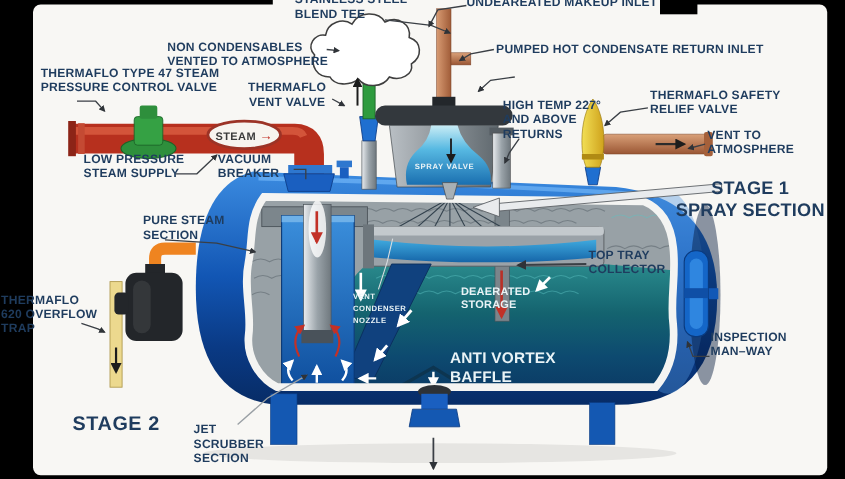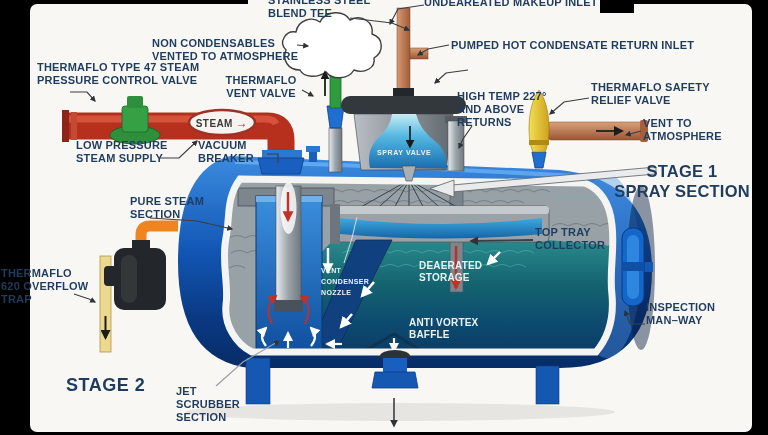--- a/index.html
+++ b/index.html
@@ -22,21 +22,21 @@
   #lbl-ventatm{left:643px;top:117px;}
   #lbl-lowpress{left:76px;top:139px;}
   #lbl-vacuum{left:198px;top:139px;}
   #lbl-stage1{left:606px;top:162px;width:152px;font-size:16.5px;line-height:1.2;}
   #lbl-purest{left:106px;top:195px;margin-left:24px;}
   #lbl-toptray{left:535px;top:226px;}
   #lbl-overflow{left:1px;top:267px;}
   #lbl-sprayvalve{left:377px;top:149px;font-size:7px;letter-spacing:.6px;}
   #lbl-ventcond{left:321px;top:266px;font-size:7px;line-height:1.55;letter-spacing:.4px;}
   #lbl-deaerated{left:419px;top:260px;font-size:10px;}
-  #lbl-antivortex{left:409px;top:317px;font-size:10px;}
+  #lbl-antivortex{left:409px;top:317px;font-size:14px;}
   #lbl-manway{left:646px;top:301px;}
   #lbl-stage2{left:66px;top:375px;font-size:18px;letter-spacing:.5px;}
   #lbl-jet{left:176px;top:385px;}
   #lbl-boiler{left:404px;top:404px;}
   #lbl-steam{left:191px;top:116px;width:62px;font-size:10px;color:#3a3a3a;letter-spacing:.4px;}
   #lbl-steam .arr{color:#c23127;font-size:12px;margin-left:3px;font-weight:700;}
 </style>
 </head>
 <body>
 

